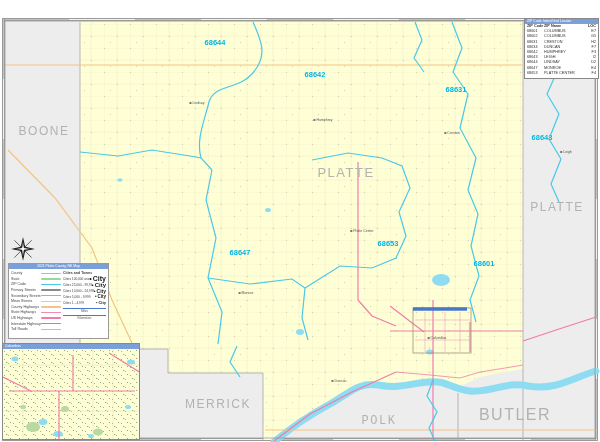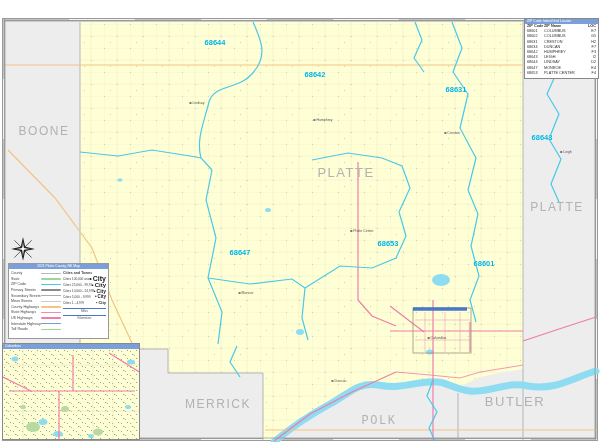--- a/index.html
+++ b/index.html
@@ -162,21 +162,21 @@
   <div class="nl nl-left" style="left:2px;top:18px;width:3px;height:423px;"></div>
   <div class="nl nl-right" style="left:595px;top:18px;width:3px;height:423px;"></div>
 
   <div class="layer" style="z-index:2;">
 
   <div class="county-label" style="left: 44px; top: 131px; font-size: 12px;">BOONE</div>
       <div class="county-label" style="left: 346px; top: 172px; font-size: 13px;">PLATTE</div>
       <div class="county-label" style="left: 557px; top: 207px; font-size: 12px;">PLATTE</div>
       <div class="county-label" style="left: 218px; top: 404px; font-size: 12px;">MERRICK</div>
       <div class="county-label" style="left: 379px; top: 421px; font-size: 12px; font-family: Liberation Mono, monospace;">POLK</div>
-      <div class="county-label" style="left: 515px; top: 401px; font-size: 13px;">BUTLER</div>
+      <div class="county-label" style="left: 515px; top: 415px; font-size: 16px;">BUTLER</div>
     </div>
   <div class="layer" style="z-index:3;">
 
   <div class="zip-label" style="left: 215px; top: 42px;">68644</div>
       <div class="zip-label" style="left: 315px; top: 74px;">68642</div>
       <div class="zip-label" style="left: 456px; top: 89px;">68631</div>
       <div class="zip-label" style="left: 542px; top: 137px;">68643</div>
       <div class="zip-label" style="left: 388px; top: 243px;">68653</div>
       <div class="zip-label" style="left: 240px; top: 252px;">68647</div>
       <div class="zip-label" style="left: 484px; top: 263px;">68601</div>

